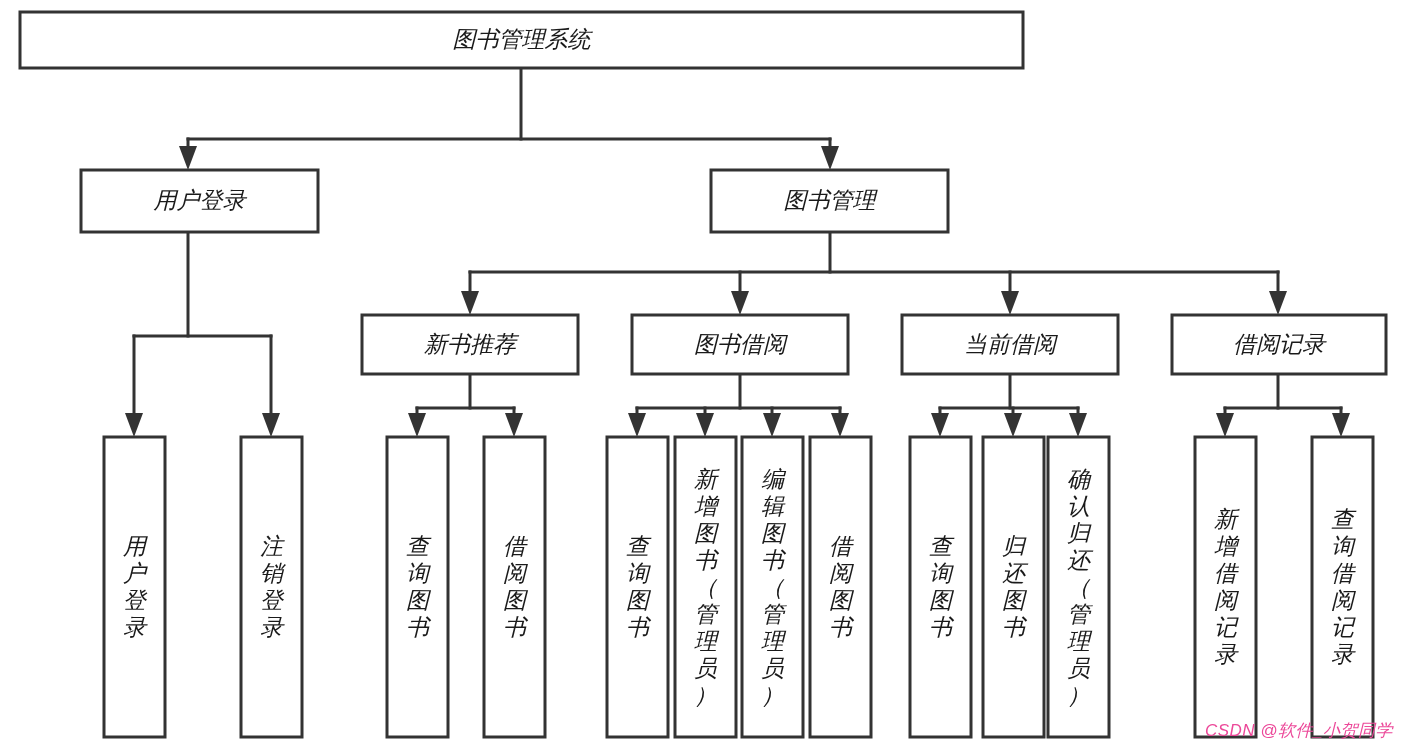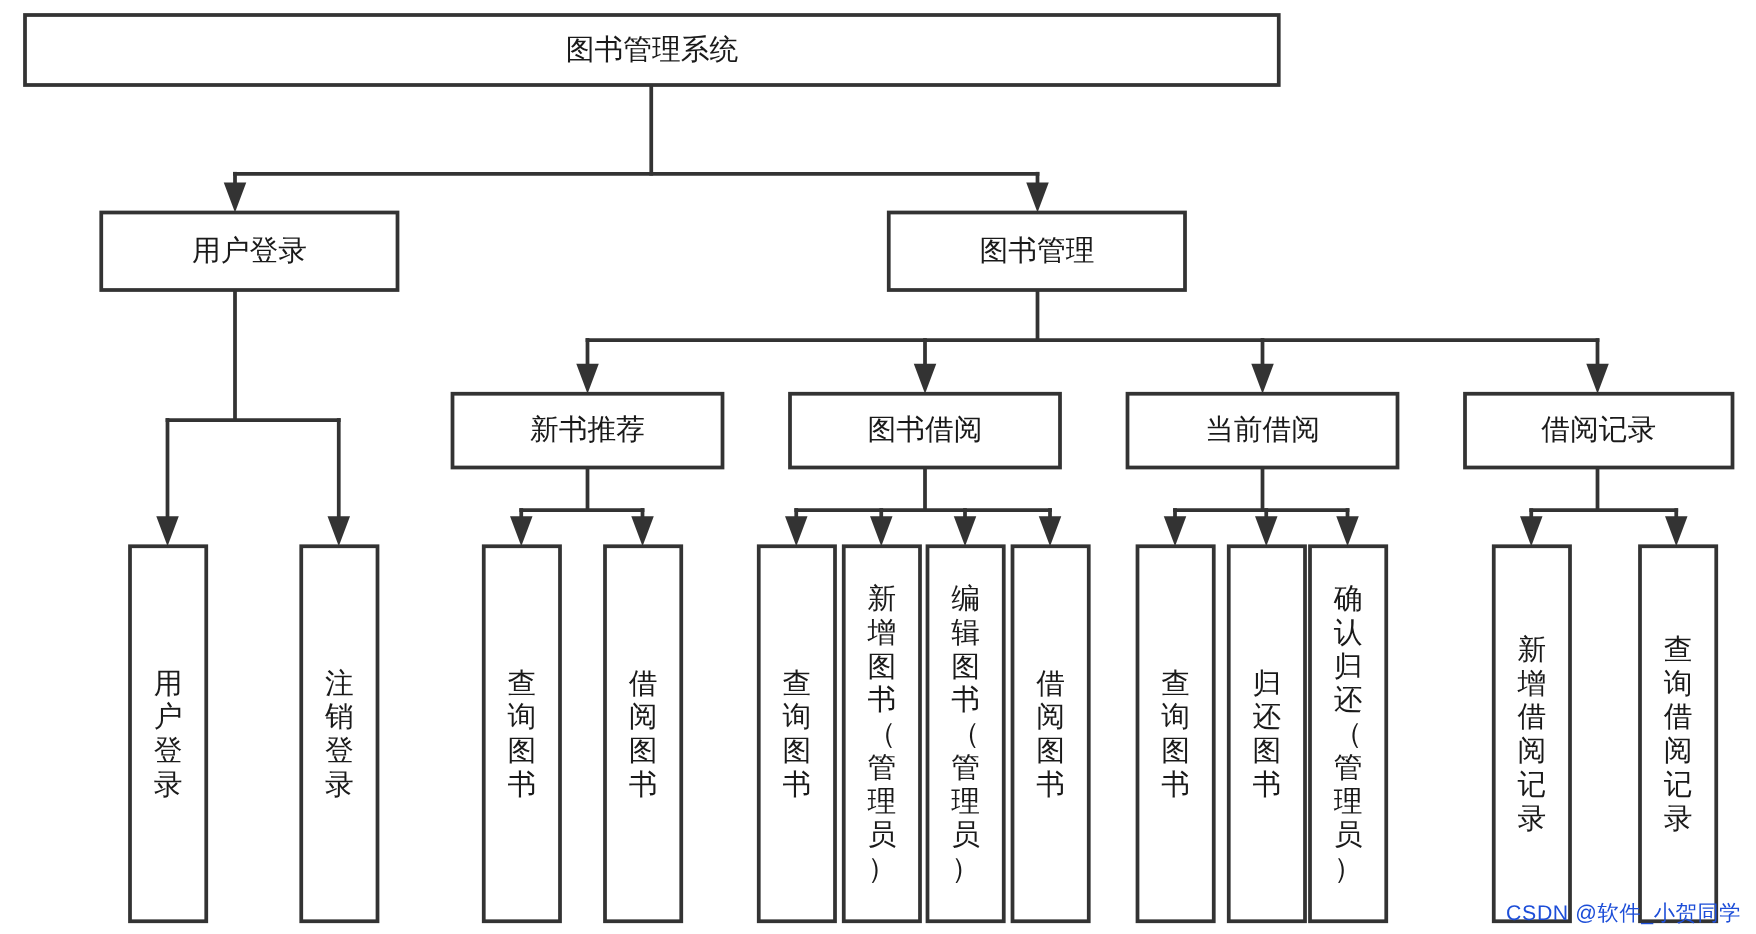--- a/index.html
+++ b/index.html
@@ -12,20 +12,21 @@
     width: 1405px;
     height: 747px;
     font-family: "Liberation Sans", "DejaVu Sans", sans-serif;
     overflow: hidden;
     position: relative;
   }
   #diagram-root {
     position: relative;
     width: 1403px;
     height: 747px;
+    font-style: italic;
   }
   svg.diagram-canvas {
     position: absolute;
     left: 0;
     top: 0;
     width: 1405px;
     height: 747px;
     display: block;
   }
   .node-box {
@@ -55,21 +56,21 @@
     font-size: 23px;
     fill: #1a1a1a;
     text-anchor: middle;
   }
   .watermark {
     position: absolute;
     right: 10px;
     bottom: 5px;
     font-family: "Liberation Sans", "DejaVu Sans", sans-serif;
     font-size: 17px;
-    color: #1d4ed8;
+    color: #ec4899;
     letter-spacing: 0.5px;
     white-space: nowrap;
     user-select: none;
   }
 </style>
 </head>
 <body>
 
 <div id="diagram-root">
   <svg class="diagram-canvas" id="diagram-canvas" viewBox="0 0 1405 747" xmlns="http://www.w3.org/2000/svg">

